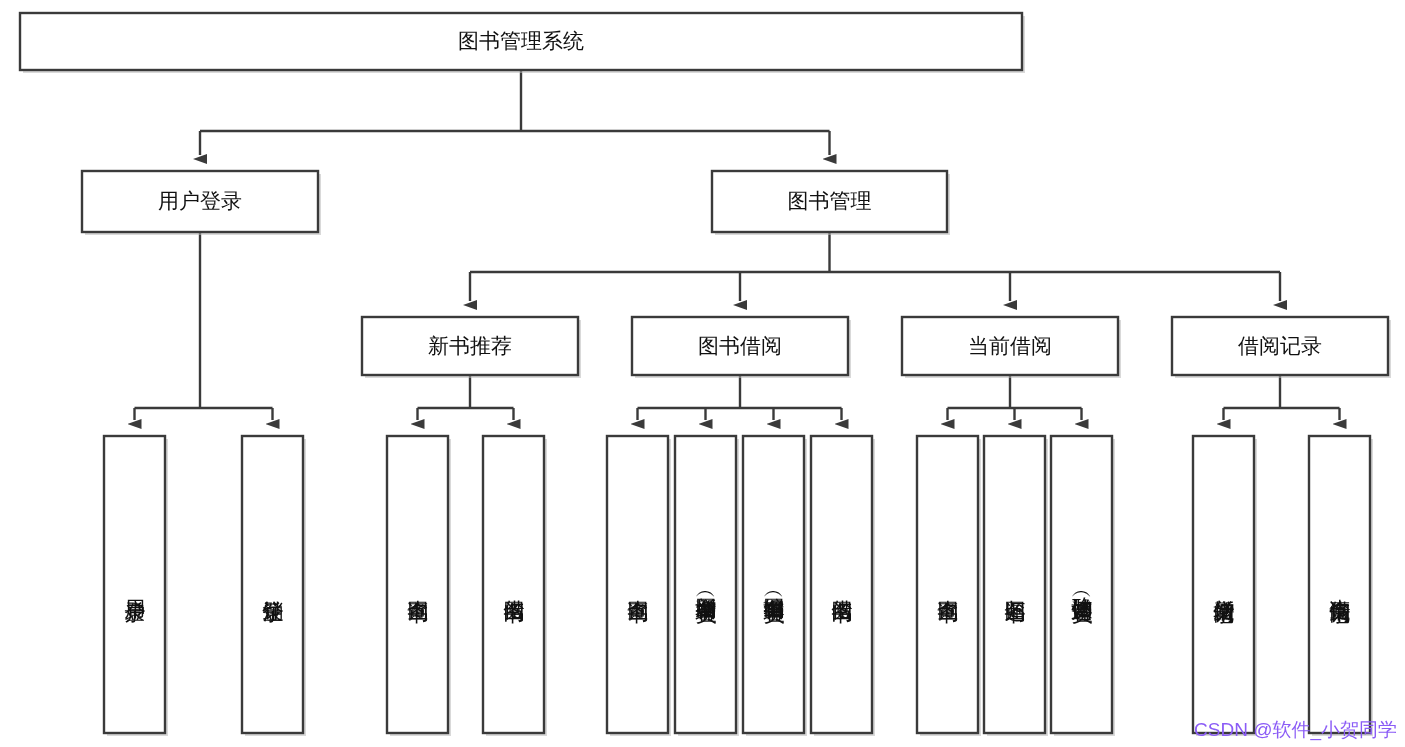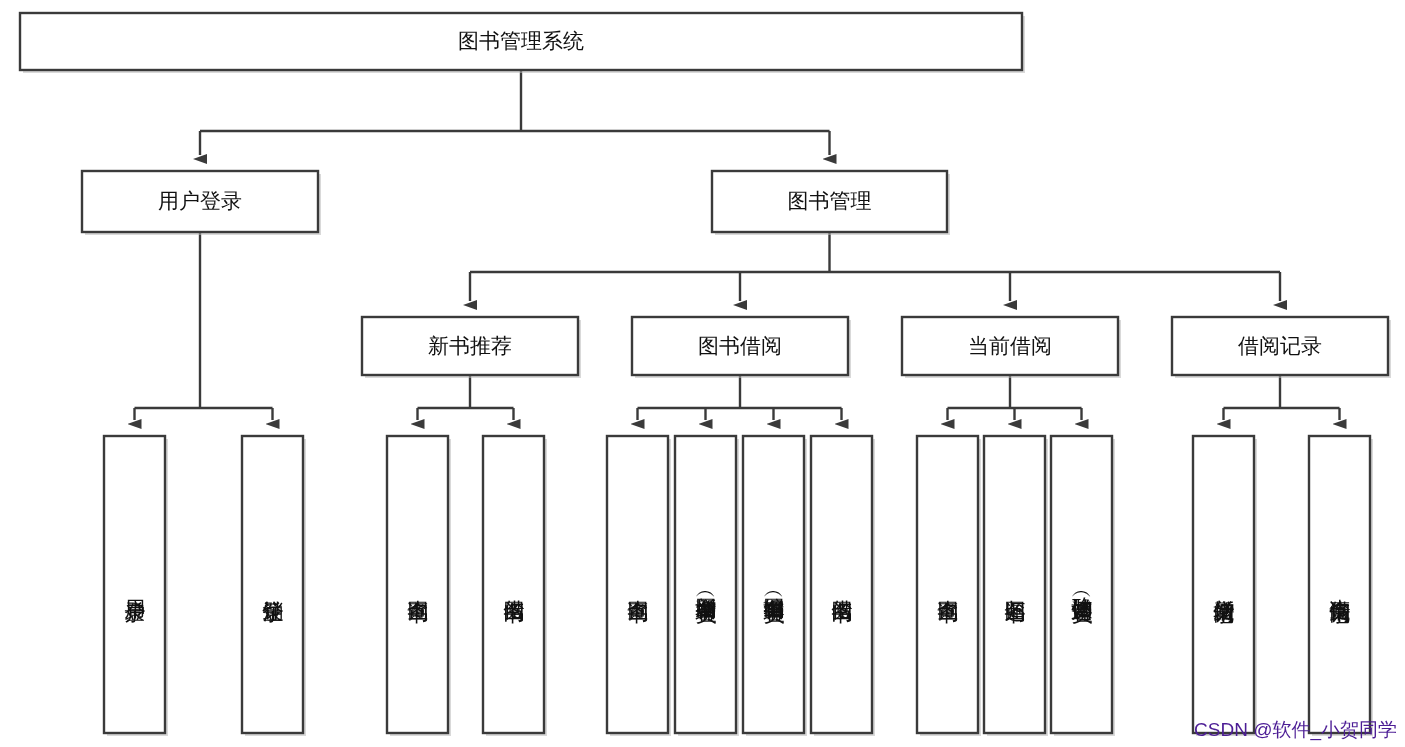--- a/index.html
+++ b/index.html
@@ -69,21 +69,21 @@
     color: #111111;
     white-space: nowrap;
     letter-spacing: 1px;
   }
   .watermark {
     position: absolute;
     right: 8px;
     bottom: 4px;
     font-family: "Liberation Sans", sans-serif;
     font-size: 19px;
-    color: #4c1d95;
+    color: #8b5cf6;
     white-space: nowrap;
   }
 </style>
 </head>
 <body>
 
 <div id="diagram-root">
 
   <svg class="diagram" viewBox="0 0 1405 747">
     <defs>

